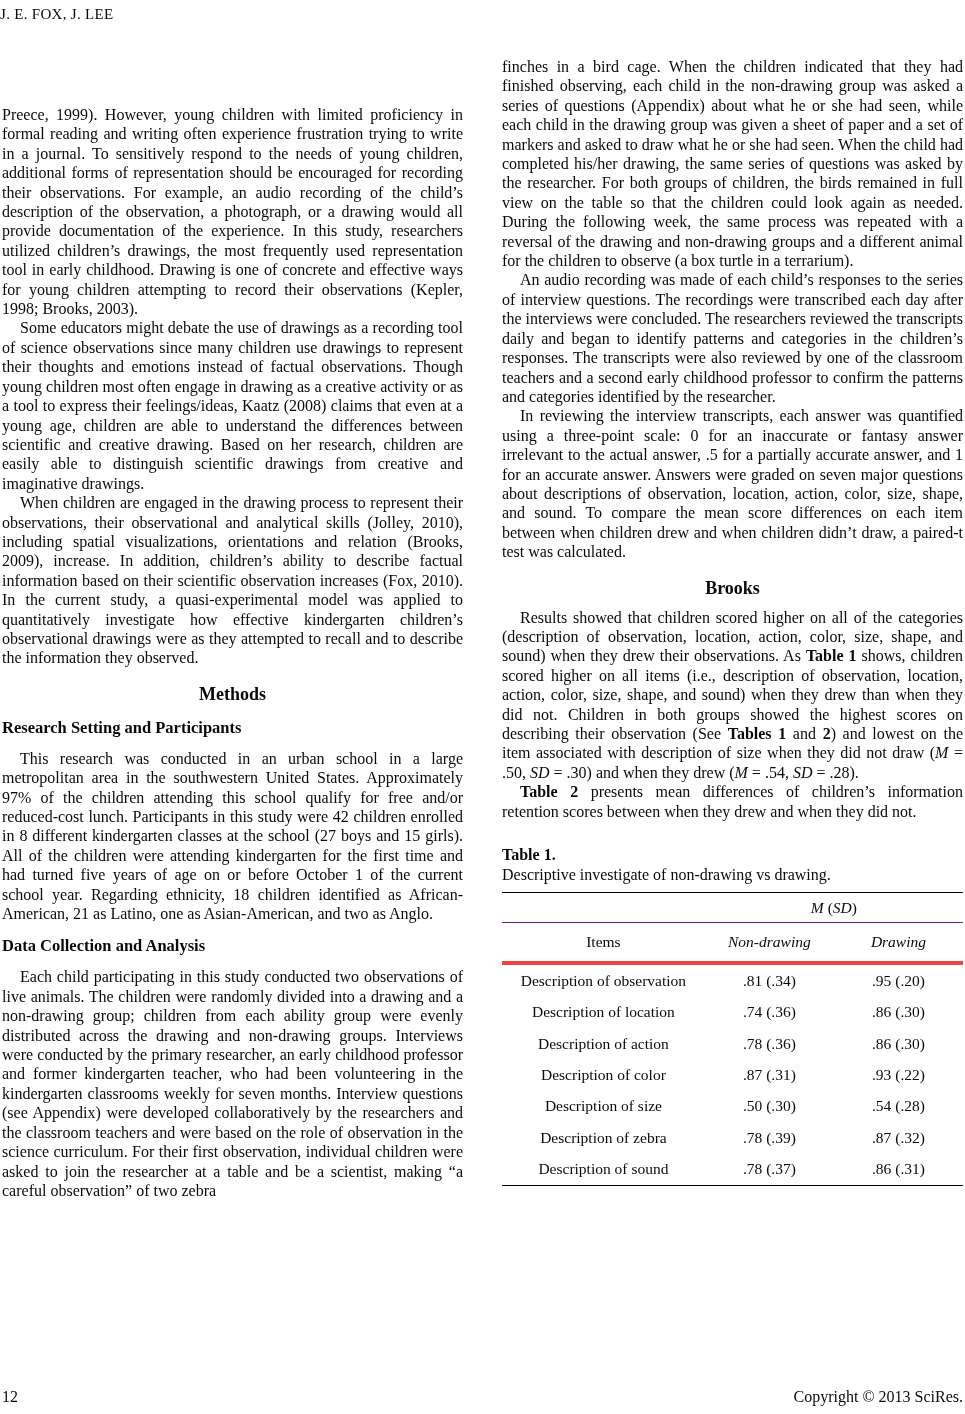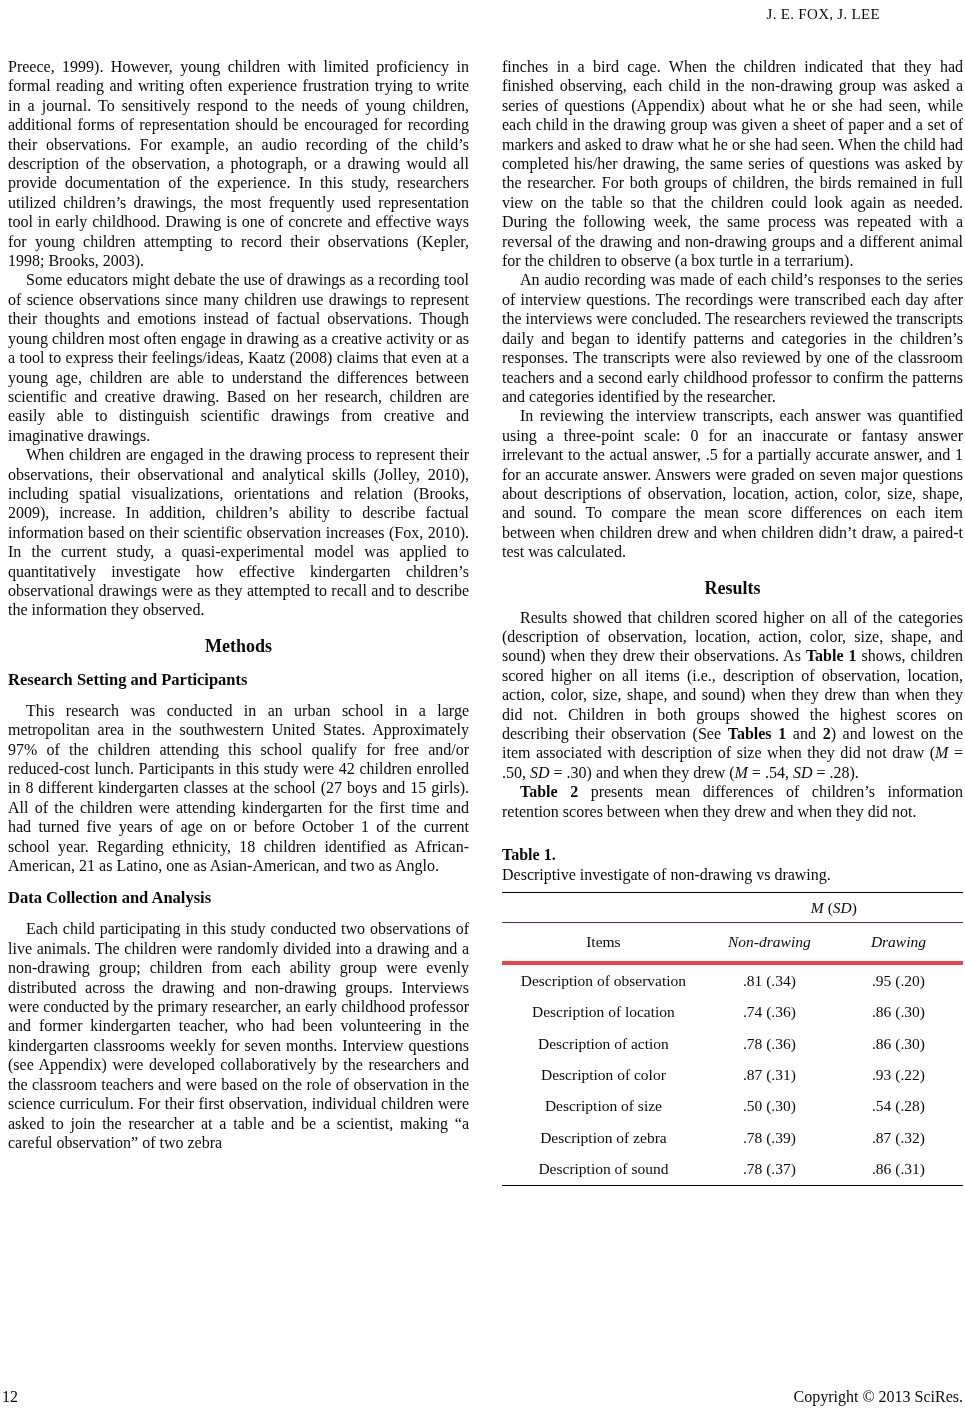--- a/index.html
+++ b/index.html
@@ -5,25 +5,25 @@
   html,body{margin:0;padding:0;background:#888;}
   .page{
     position:relative;
     width:965px;height:1414px;
     background:#ffffff;
     font-family:"Liberation Serif","DejaVu Serif",serif;
     color:#0a0a0a;
     overflow:hidden;
   }
   .running-head{
-    position:absolute;top:6px;left:13px;width:867px;
-    text-align:right;font-size:15px;letter-spacing:0.3px;
+    position:absolute;top:6px;left:0;width:867px;
+    text-align:left;font-size:15px;letter-spacing:0.3px;
   }
   .col{position:absolute;top:57px;width:461px;font-size:16px;line-height:19.4px;text-align:justify;}
-  .col-left{left:8px;}
+  .col-left{left:2px;margin-top:48px;}
   .col-right{left:502px;}
   .col p{margin:0;text-indent:18px;}
   .col p.noindent{text-indent:0;}
   h1.section{
     font-size:18px;margin:15px 0 9px;text-align:center;
     font-weight:bold;line-height:22px;text-indent:0;
   }
   h2.subsection{
     font-size:16.5px;margin:13px 0 11px;text-align:left;
     font-weight:bold;line-height:20px;text-indent:0;
@@ -69,21 +69,21 @@
     <h2 class="subsection">Research Setting and Participants</h2>
     <p>This research was conducted in an urban school in a large metropolitan area in the southwestern United States. Approximately 97% of the children attending this school qualify for free and/or reduced-cost lunch. Participants in this study were 42 children enrolled in 8 different kindergarten classes at the school (27 boys and 15 girls). All of the children were attending kindergarten for the first time and had turned five years of age on or before October 1 of the current school year. Regarding ethnicity, 18 children identified as African-American, 21 as Latino, one as Asian-American, and two as Anglo.</p>
     <h2 class="subsection">Data Collection and Analysis</h2>
     <p>Each child participating in this study conducted two observations of live animals. The children were randomly divided into a drawing and a non-drawing group; children from each ability group were evenly distributed across the drawing and non-drawing groups. Interviews were conducted by the primary researcher, an early childhood professor and former kindergarten teacher, who had been volunteering in the kindergarten classrooms weekly for seven months. Interview questions (see Appendix) were developed collaboratively by the researchers and the classroom teachers and were based on the role of observation in the science curriculum. For their first observation, individual children were asked to join the researcher at a table and be a scientist, making “a careful observation” of two zebra</p>
   </div>
 
   <div class="col col-right">
     <p class="noindent">finches in a bird cage. When the children indicated that they had finished observing, each child in the non-drawing group was asked a series of questions (Appendix) about what he or she had seen, while each child in the drawing group was given a sheet of paper and a set of markers and asked to draw what he or she had seen. When the child had completed his/her drawing, the same series of questions was asked by the researcher. For both groups of children, the birds remained in full view on the table so that the children could look again as needed. During the following week, the same process was repeated with a reversal of the drawing and non-drawing groups and a different animal for the children to observe (a box turtle in a terrarium).</p>
     <p>An audio recording was made of each child’s responses to the series of interview questions. The recordings were transcribed each day after the interviews were concluded. The researchers reviewed the transcripts daily and began to identify patterns and categories in the children’s responses. The transcripts were also reviewed by one of the classroom teachers and a second early childhood professor to confirm the patterns and categories identified by the researcher.</p>
     <p>In reviewing the interview transcripts, each answer was quantified using a three-point scale: 0 for an inaccurate or fantasy answer irrelevant to the actual answer, .5 for a partially accurate answer, and 1 for an accurate answer. Answers were graded on seven major questions about descriptions of observation, location, action, color, size, shape, and sound. To compare the mean score differences on each item between when children drew and when children didn’t draw, a paired-t test was calculated.</p>
-    <h1 class="section">Results</h1>
+    <h1 class="section">Brooks</h1>
     <p><span>Results showed that children scored higher on all of the categories (description of observation, location, action, color, size, shape, and sound) when they drew their observations. As </span><span class="b">Table 1</span><span> shows, children scored higher on all items (i.e., description of observation, location, action, color, size, shape, and sound) when they drew than when they did not. Children in both groups showed the highest scores on describing their observation (See </span><span class="b">Tables 1</span><span> and </span><span class="b">2</span><span>) and lowest on the item associated with description of size when they did not draw (</span><span class="i">M</span><span> = .50, </span><span class="i">SD</span><span> = .30) and when they drew (</span><span class="i">M</span><span> = .54, </span><span class="i">SD</span><span> = .28).</span></p>
     <p><span class="b">Table 2</span><span> presents mean differences of children’s information retention scores between when they drew and when they did not.</span></p>
 
     <div class="table-caption">
       <div class="cap-label">Table 1.</div>
       <div class="cap-text">Descriptive investigate of non-drawing vs drawing.</div>
     </div>
 
     <table class="stats">
       <thead>

